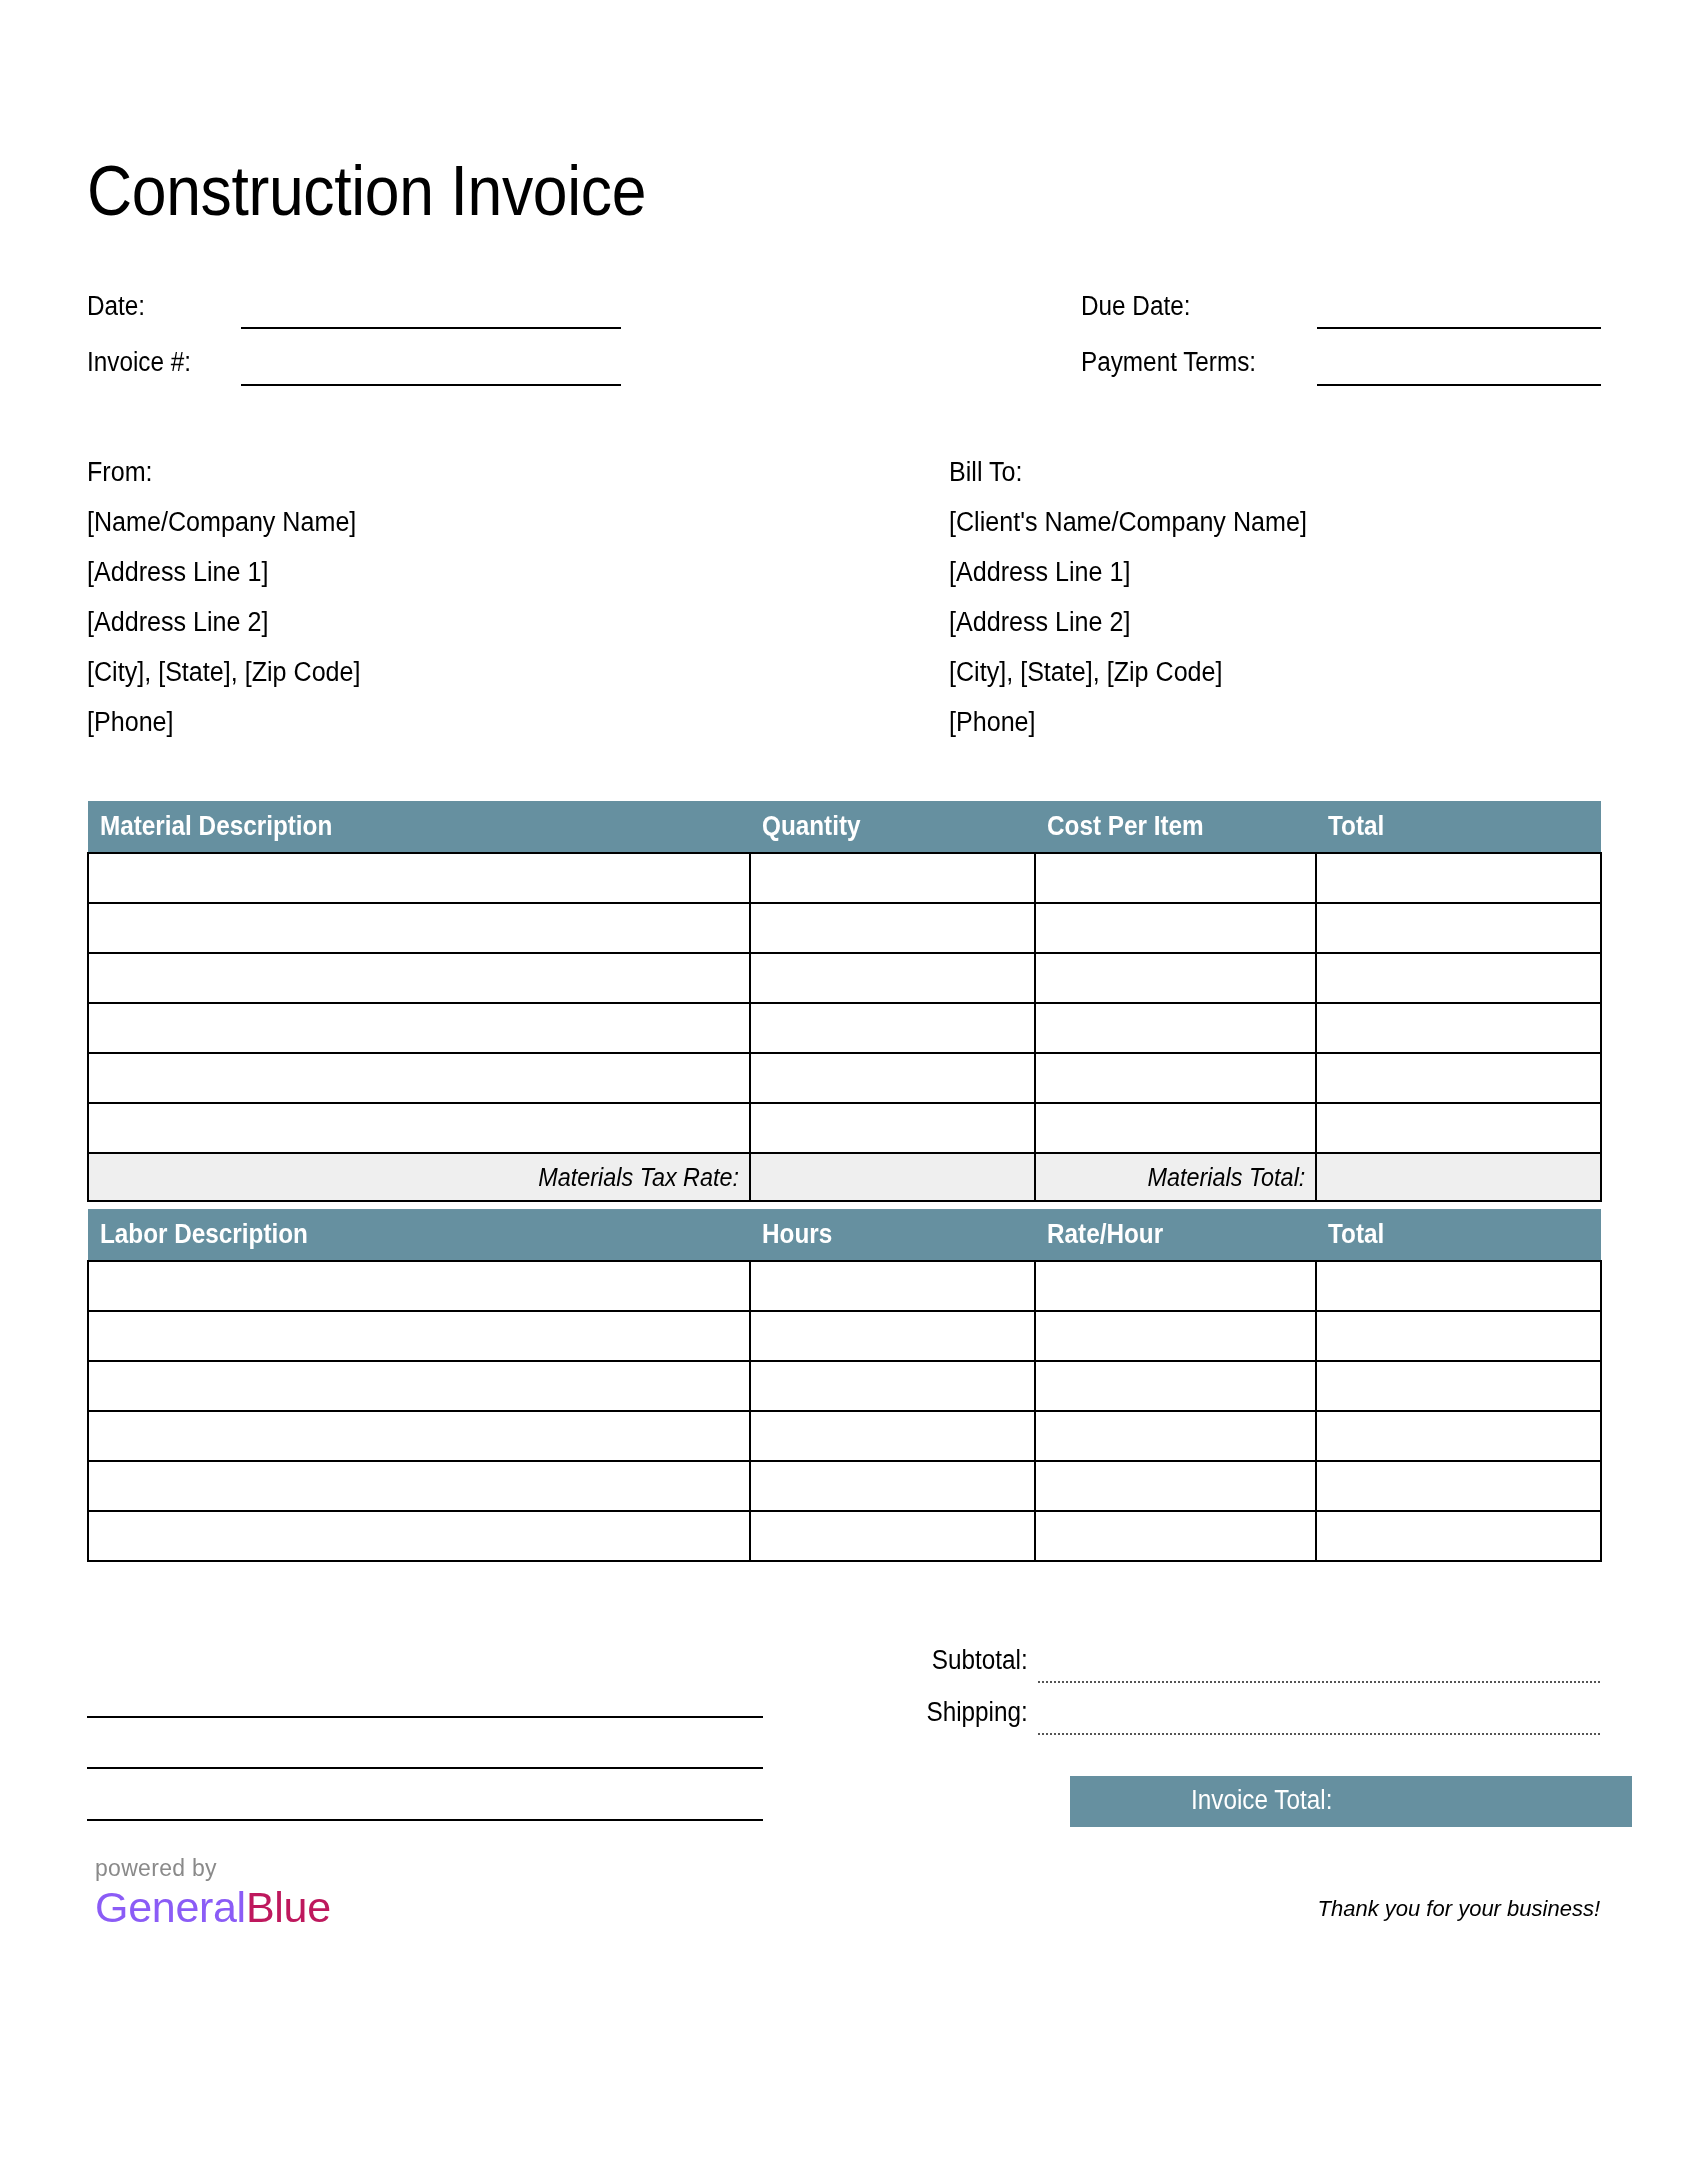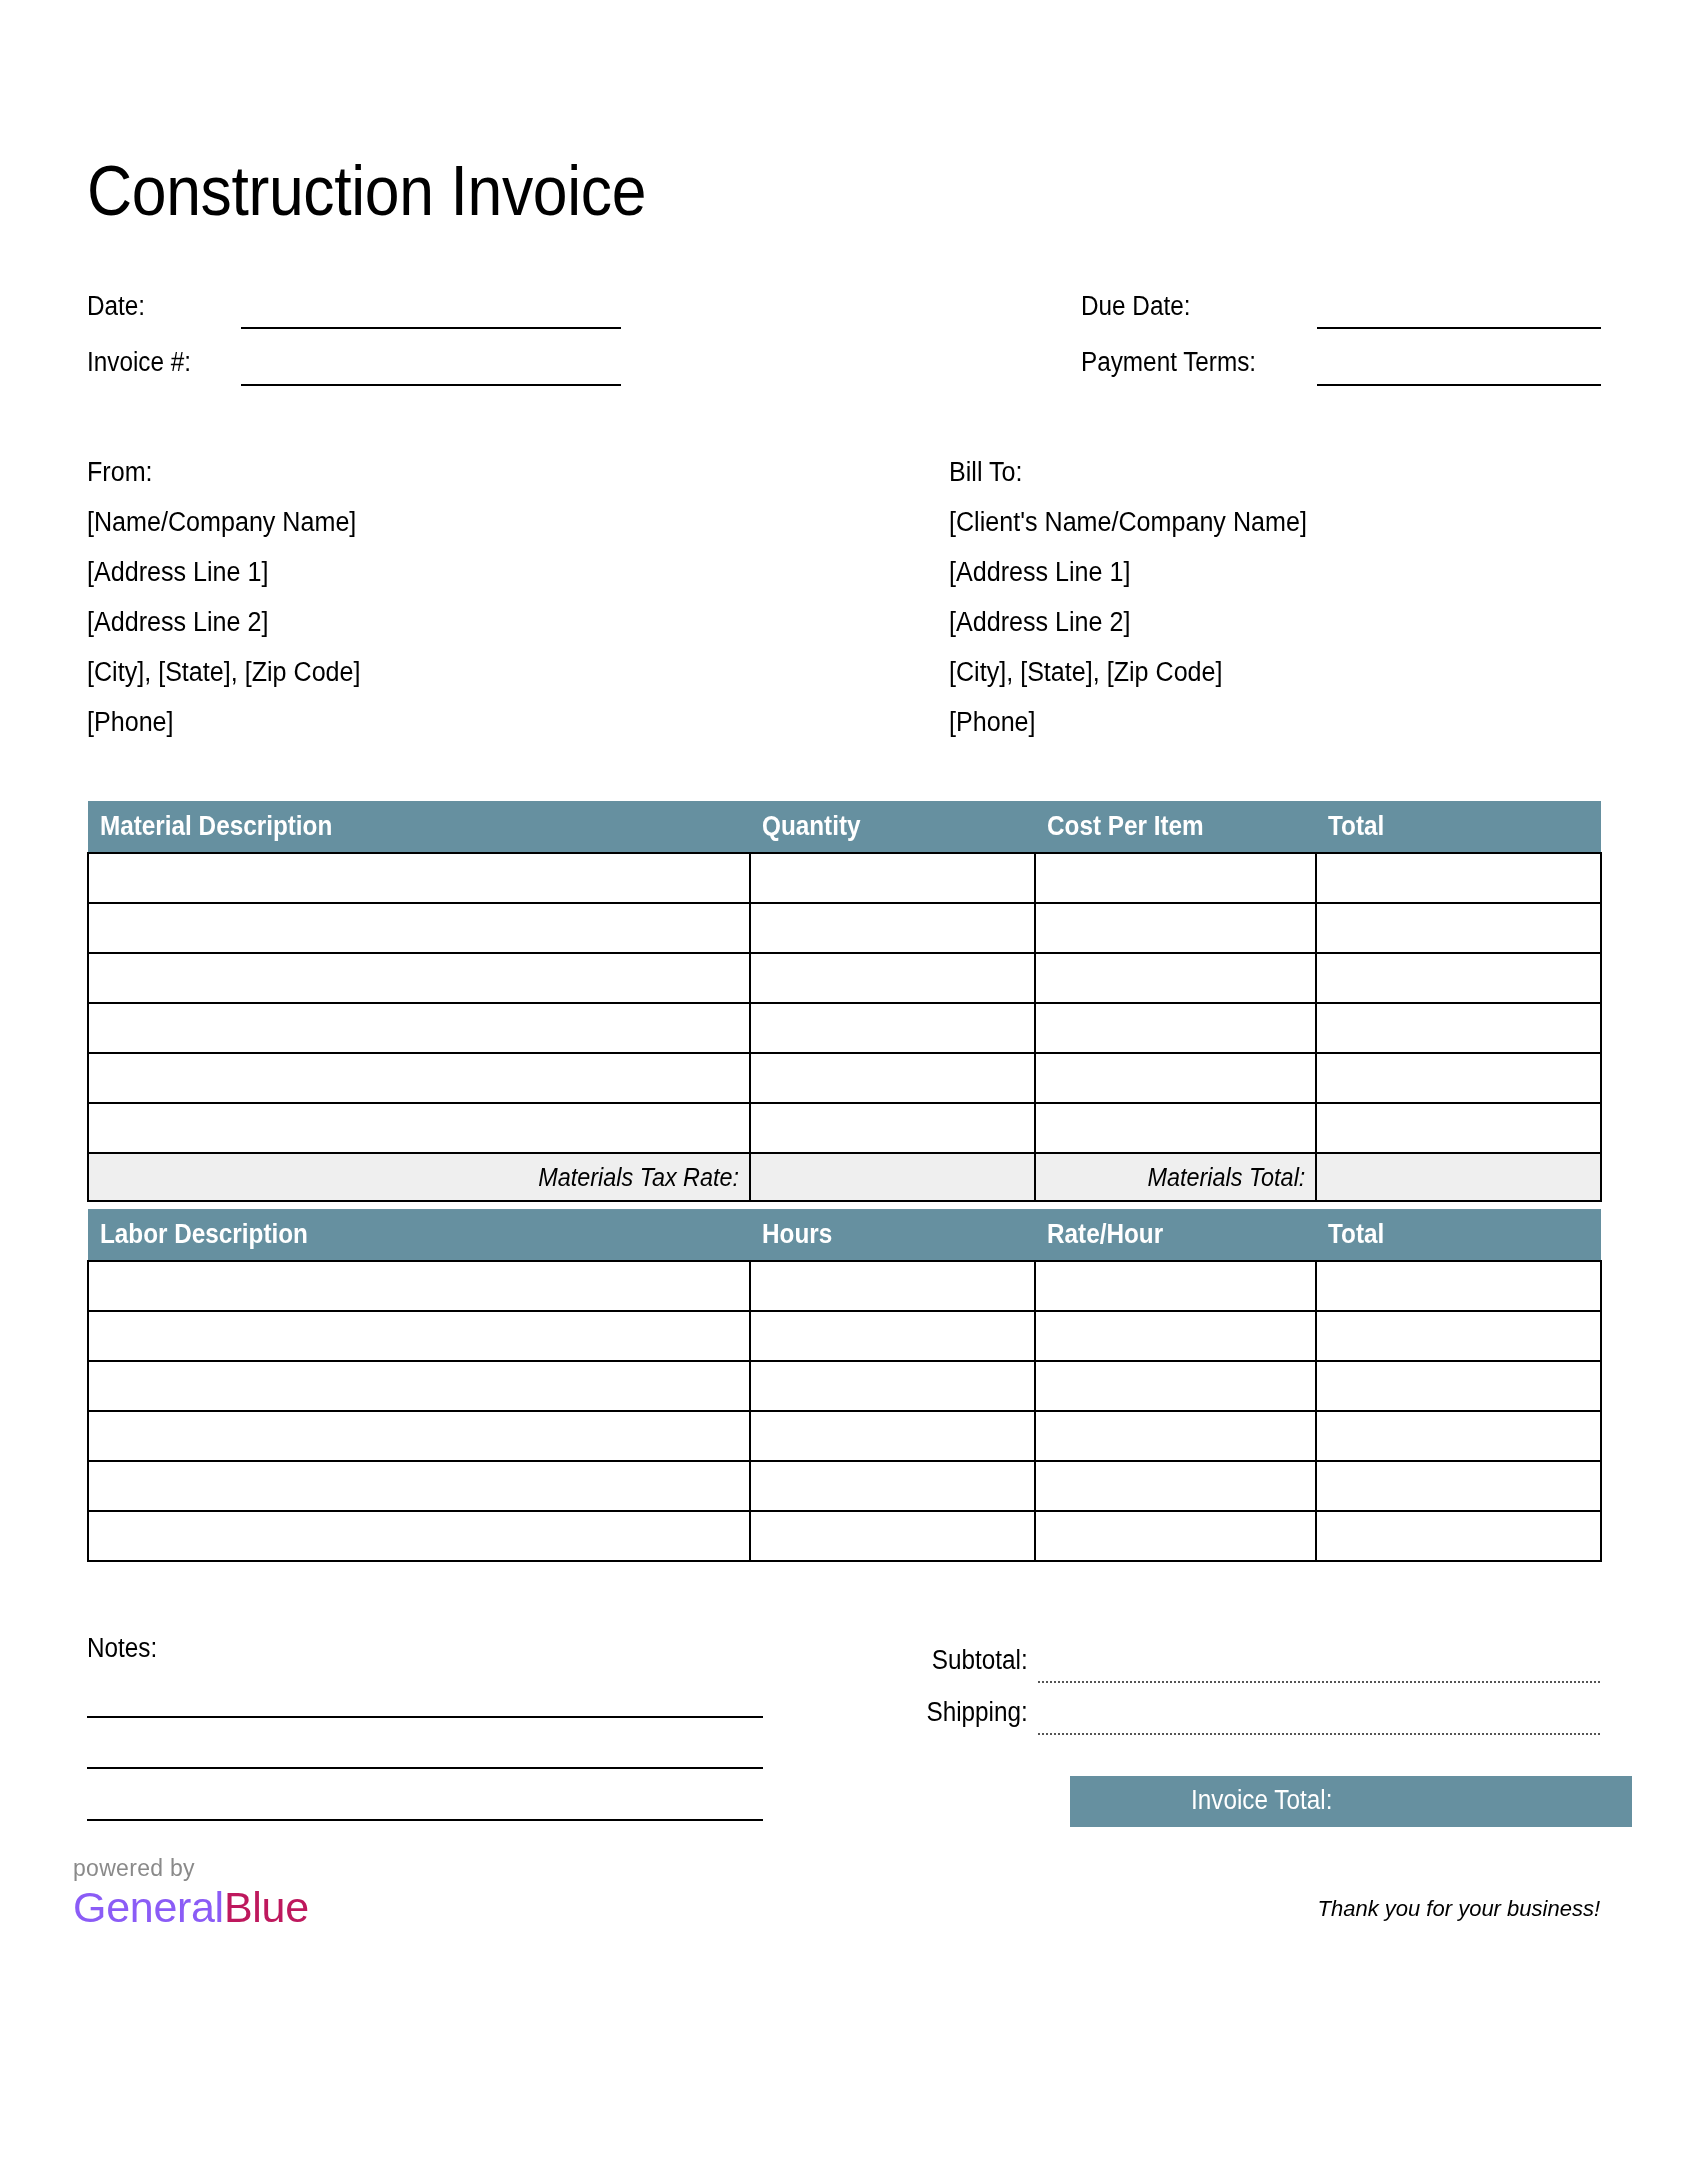--- a/index.html
+++ b/index.html
@@ -209,21 +209,21 @@
     font-size: 27px;
     line-height: 31px;
     white-space: nowrap;
     transform: scaleX(0.9);
     transform-origin: left top;
   }
 
   
   #footer-logo {
     position: absolute;
-    left: 73px;
+    left: 95px;
     top: 1855px;
   }
   #powered-by {
     font-size: 23px;
     line-height: 26.5px;
     color: #8a8a8a;
     letter-spacing: 0.3px;
   }
   #brand {
     font-size: 43px;
@@ -392,23 +392,20 @@
       </tr>
       <tr>
         <td></td>
         <td></td>
         <td></td>
         <td></td>
       </tr>
     </tbody>
   </table>
 
-  <div id="notes">
-    <span id="notes-label">Notes:</span>
-  </div>
   <div class="note-rule" id="note-rule-1"></div>
   <div class="note-rule" id="note-rule-2"></div>
   <div class="note-rule" id="note-rule-3"></div>
 
   <div class="tot-row" id="tot-sub">
     <span class="lbl">Subtotal:</span>
     <span class="dotline"></span>
   </div>
   <div class="tot-row" id="tot-ship">
     <span class="lbl">Shipping:</span>

